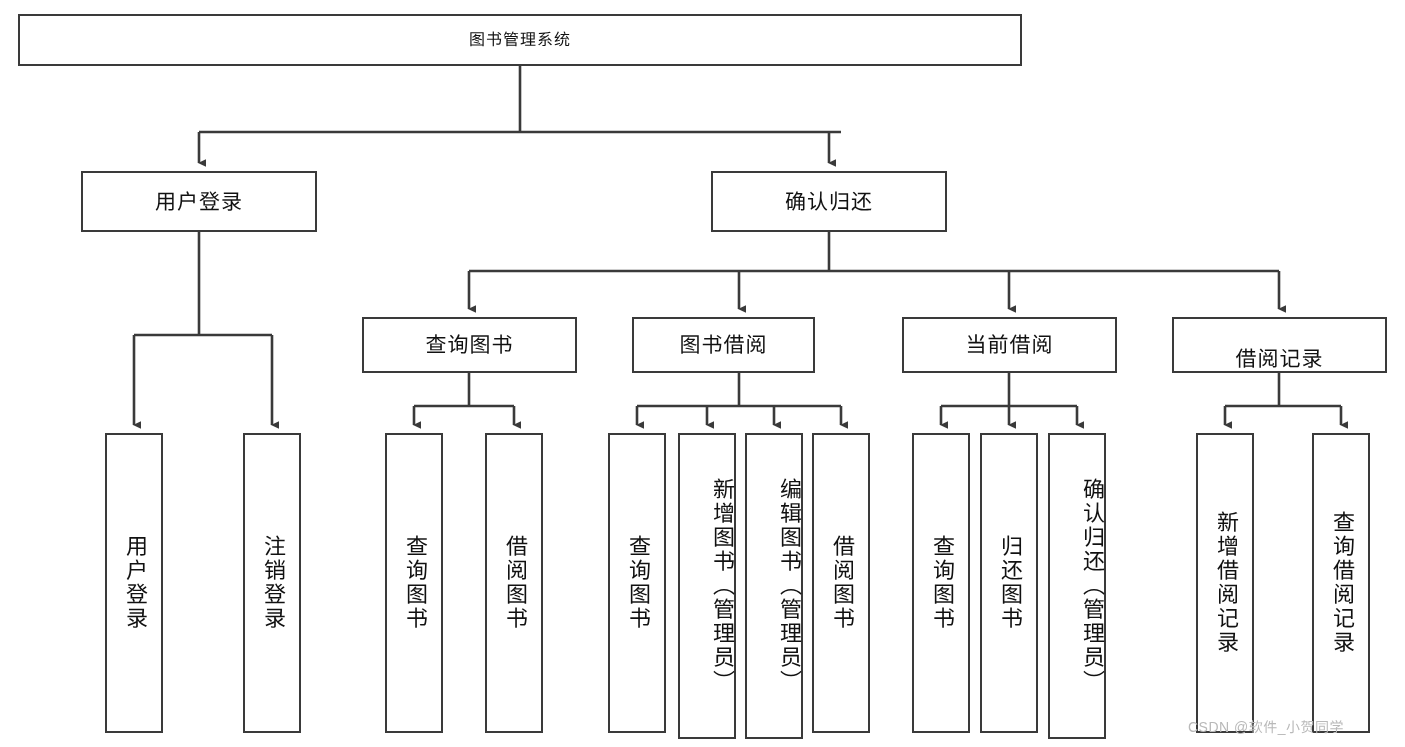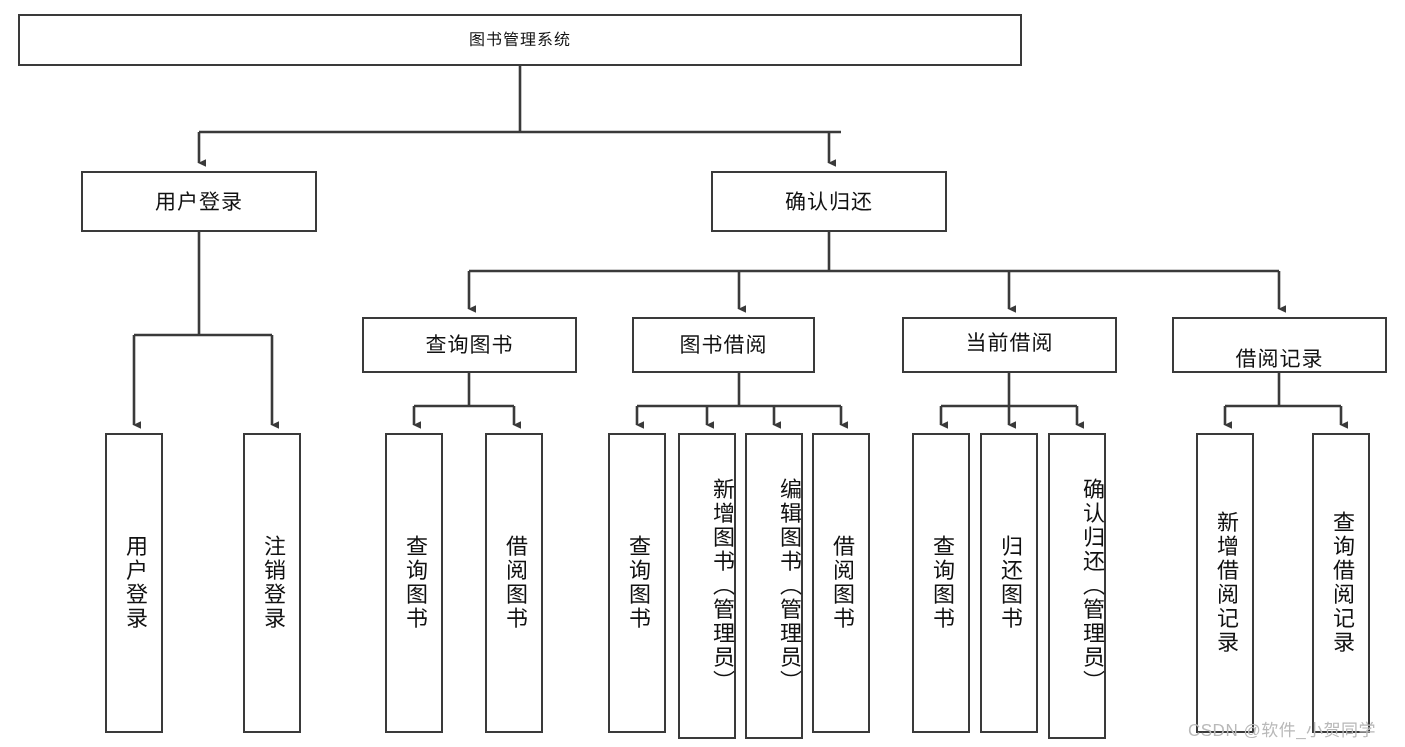--- a/index.html
+++ b/index.html
@@ -56,21 +56,21 @@
     writing-mode: vertical-rl;
     text-orientation: upright;
     white-space: nowrap;
     display: block;
   }
   .node.vertical.center-text {
     align-items: center;
   }
   .watermark {
     position: absolute;
-    font-size: 17px;
+    font-size: 14px;
     color: #b9b9b9;
     white-space: nowrap;
     letter-spacing: 0.5px;
   }
 </style>
 </head>
 <body>
 
 <div id="canvas">
 
@@ -134,21 +134,21 @@
   <div class="node horizontal" style="left: 711px; top: 171px; width: 236px; height: 61px;">
     <span>确认归还</span>
   </div>
 
   <div class="node horizontal" style="left: 362px; top: 317px; width: 215px; height: 56px;">
     <span>查询图书</span>
   </div>
   <div class="node horizontal" style="left: 632px; top: 317px; width: 183px; height: 56px;">
     <span>图书借阅</span>
   </div>
-  <div class="node horizontal" style="left: 902px; top: 317px; width: 215px; height: 56px; font-family: Liberation Mono, monospace;">
+  <div class="node horizontal" style="left: 902px; top: 317px; width: 215px; height: 56px;">
     <span>当前借阅</span>
   </div>
   <div class="node horizontal" style="left: 1172px; top: 317px; width: 215px; height: 56px; align-items: flex-end;">
     <span>借阅记录</span>
   </div>
 
   <div class="node vertical center-text" style="left: 105px; top: 433px; width: 58px; height: 300px;">
     <span class="vtext">用户登录</span>
   </div>
   <div class="node vertical center-text" style="left: 243px; top: 433px; width: 58px; height: 300px;">

